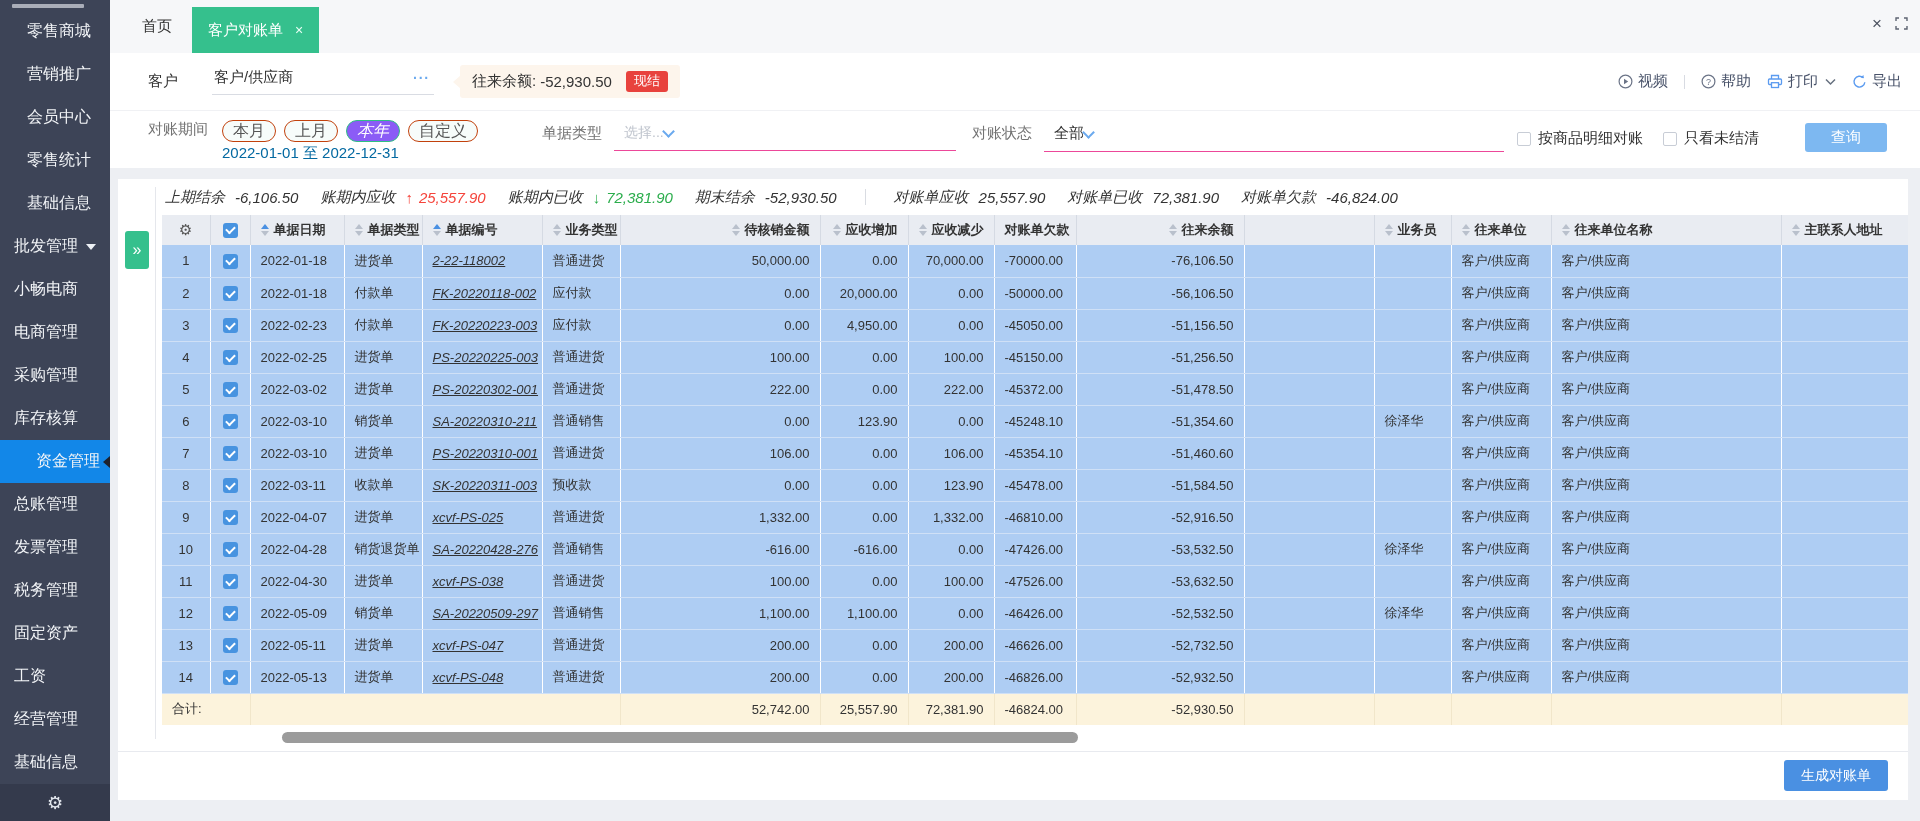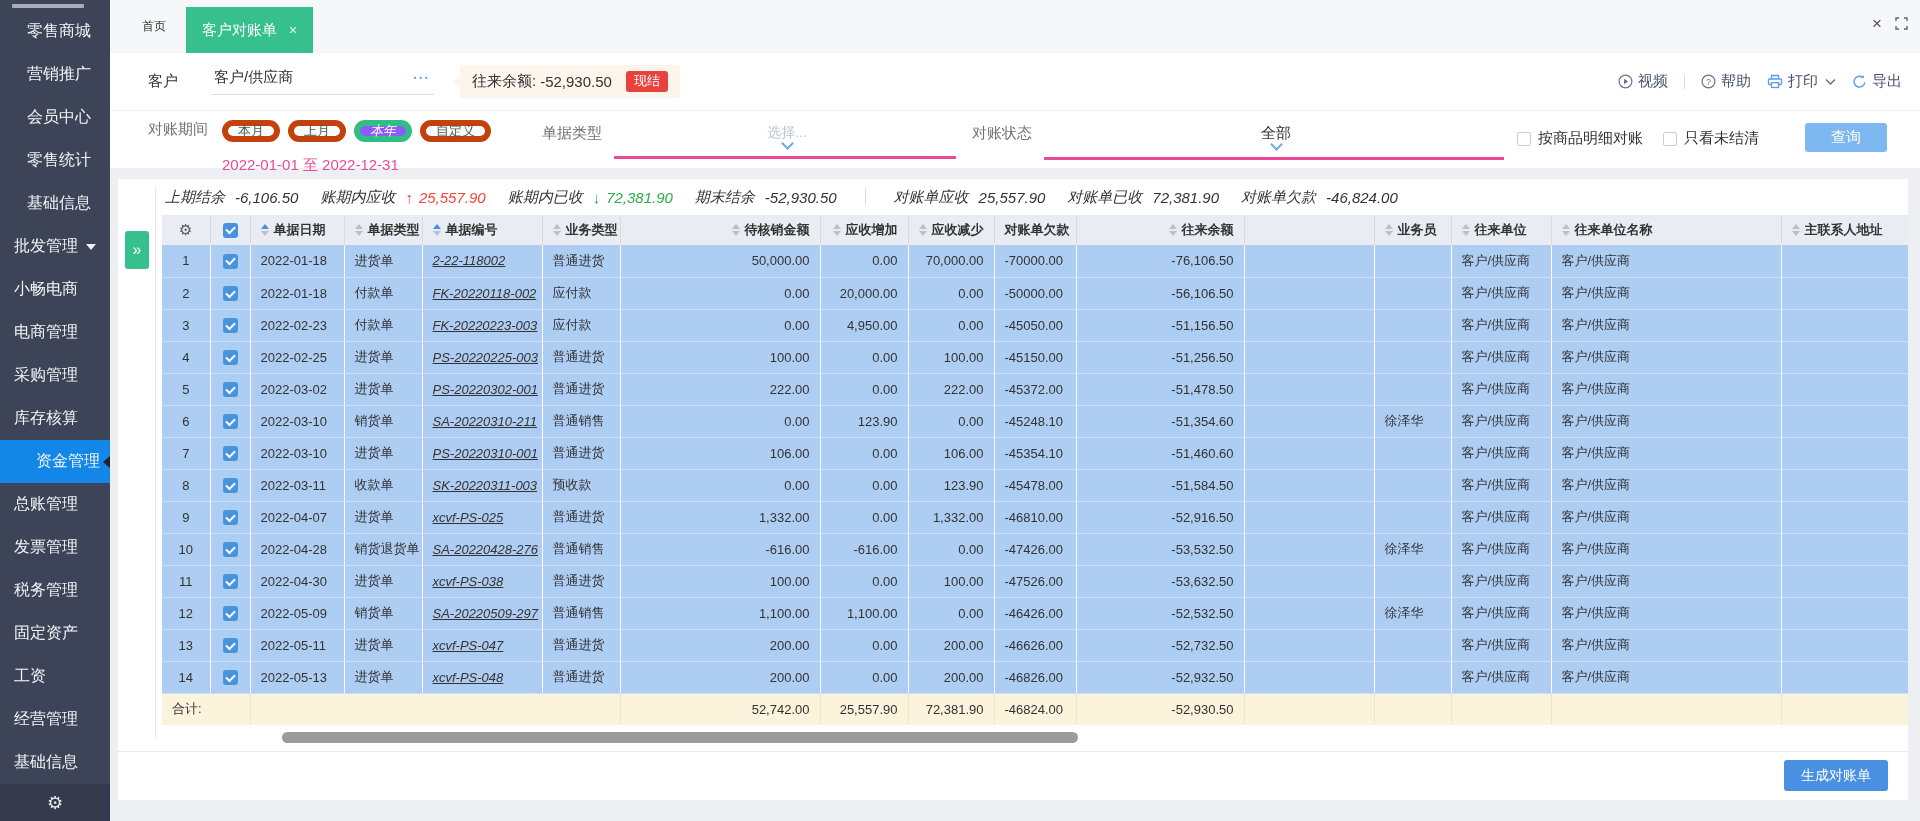--- a/index.html
+++ b/index.html
@@ -21,21 +21,21 @@
   .side-item.active::after { content:''; position:absolute; right:0; top:50%; transform:translateY(-50%);
     border-top:6px solid transparent; border-bottom:6px solid transparent; border-right:7px solid #1e222d; }
   .caret-down { width:0; height:0; border-left:5px solid transparent; border-right:5px solid transparent; border-top:6px solid #eef1f5; margin-left:8px; }
   .sidebar-footer { position:absolute; left:0; bottom:0; width:110px; height:37px; background:#343a4c; display:flex; align-items:center; justify-content:center; }
   .gear-glyph { color:#e3e7ee; font-size:18px; line-height:1; cursor:pointer; }
 
   
   .main { flex:1; min-width:0; display:flex; flex-direction:column; }
 
   .tabbar { height:53px; background:#f6f7f9; display:flex; align-items:flex-end; padding-left:12px; position:relative; flex-shrink:0; }
-  .tab-home { height:53px; display:flex; align-items:center; padding:0 20px; font-size:12px; color:#333; cursor:pointer; }
+  .tab-home { height:53px; display:flex; align-items:center; padding:0 20px; font-size:15px; color:#333; cursor:pointer; }
   .tab-active { height:46px; background:#35c08d; color:#fff; display:flex; align-items:center; gap:12px; padding:0 16px; font-size:15px; cursor:pointer; }
   .tab-close { font-size:14px; color:#eafff5; cursor:pointer; line-height:1; }
   .win-controls { position:absolute; top:15px; right:12px; display:flex; align-items:center; gap:13px; }
   .win-close { font-size:17px; color:#4b5260; line-height:1; cursor:pointer; }
   .win-expand { cursor:pointer; display:inline-flex; }
 
   .toolbar { height:57px; background:#fff; display:flex; align-items:center; flex-shrink:0; }
   .tb-label { margin-left:38px; font-size:15px; color:#333; }
   .tb-value-box { margin-left:34px; width:222px; border-bottom:1px solid #d9dce3; display:flex; align-items:center; justify-content:space-between; padding:0 4px 7px 2px; cursor:pointer; }
   .tb-value { font-size:15px; color:#333; }
@@ -49,27 +49,27 @@
   .tb-actions { margin-left:auto; margin-right:18px; display:flex; align-items:center; gap:16px; font-size:15px; color:#49536a; }
   .tb-action { display:flex; align-items:center; gap:5px; cursor:pointer; }
   .tb-sep { width:1px; height:14px; background:#d8dbe2; }
   .print-chevron { margin-left:2px; display:inline-flex; cursor:pointer; }
 
   .filterbar { background:#fff; border-top:1px solid #f0f1f4; height:58px; position:relative; flex-shrink:0; }
   .f-label { font-size:15px; color:#737373; }
   .f-period { position:absolute; left:38px; top:9px; display:flex; gap:14px; }
   .pill-rows { display:flex; flex-direction:column; }
   .pills { display:flex; gap:8px; align-items:center; }
-  .pill { height:22px; padding:0 10px; border:6px solid #c2410c; background:#f7fcfa; color:#555; border-radius:12px; font-size:13px; display:flex; align-items:center; cursor:pointer; }
+  .pill { height:22px; padding:0 10px; border:1px solid #c2410c; background:#f7fcfa; color:#555; border-radius:12px; font-size:16px; display:flex; align-items:center; cursor:pointer; }
   .pill.selected { background:#8b5cf6; border-color:#2fbf85; color:#fff;font-style:italic; }
-  .f-dates { margin-top:14px; font-size:15px; color:#ec4899; cursor:pointer; }
+  .f-dates { margin-top:2px; font-size:15px; color:#0369a1; cursor:pointer; }
   .f-select-group { position:absolute; top:13px; display:flex; align-items:flex-start; }
   .f-doctype { left:432px; }
   .f-status { left:862px; }
-  .f-select { border-bottom:3px solid #ec4899; display:flex; align-items:center; padding:0 6px 8px 10px; cursor:pointer;flex-direction:column; }
+  .f-select { border-bottom:1px solid #ec4899; display:flex; align-items:center; padding:0 6px 8px 10px; cursor:pointer; }
   .f-doctype .f-select { width:342px; }
   .f-status .f-select { width:460px; }
   .f-placeholder { font-size:14px; color:#bfc4cd; }
   .f-value { font-size:15px; color:#333; }
   .chev { width:9px; height:9px; border-left:2px solid #6aa9ee; border-bottom:2px solid #6aa9ee; transform:rotate(-45deg); display:inline-block; margin-top:-3px; }
   .f-check { position:absolute; top:18px; display:flex; align-items:center; gap:7px; font-size:15px; color:#333; cursor:pointer; }
   .f-check .box { width:14px; height:14px; border:1px solid #c8cdd6; border-radius:2px; background:#fff; }
   .chk1 { left:1407px; } .chk2 { left:1553px; }
   .btn-query { position:absolute; left:1695px; top:12px; width:82px; height:29px; background:#7db8f1; color:#fff; border:none; border-radius:3px; font-size:15px; cursor:pointer; font-family:inherit; }
 

